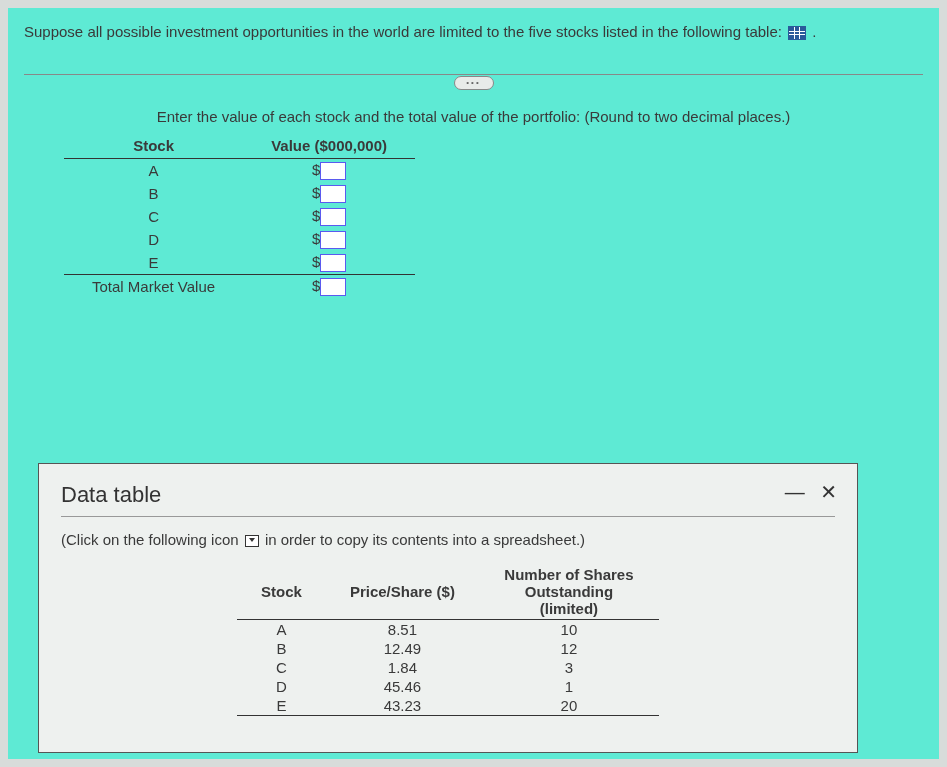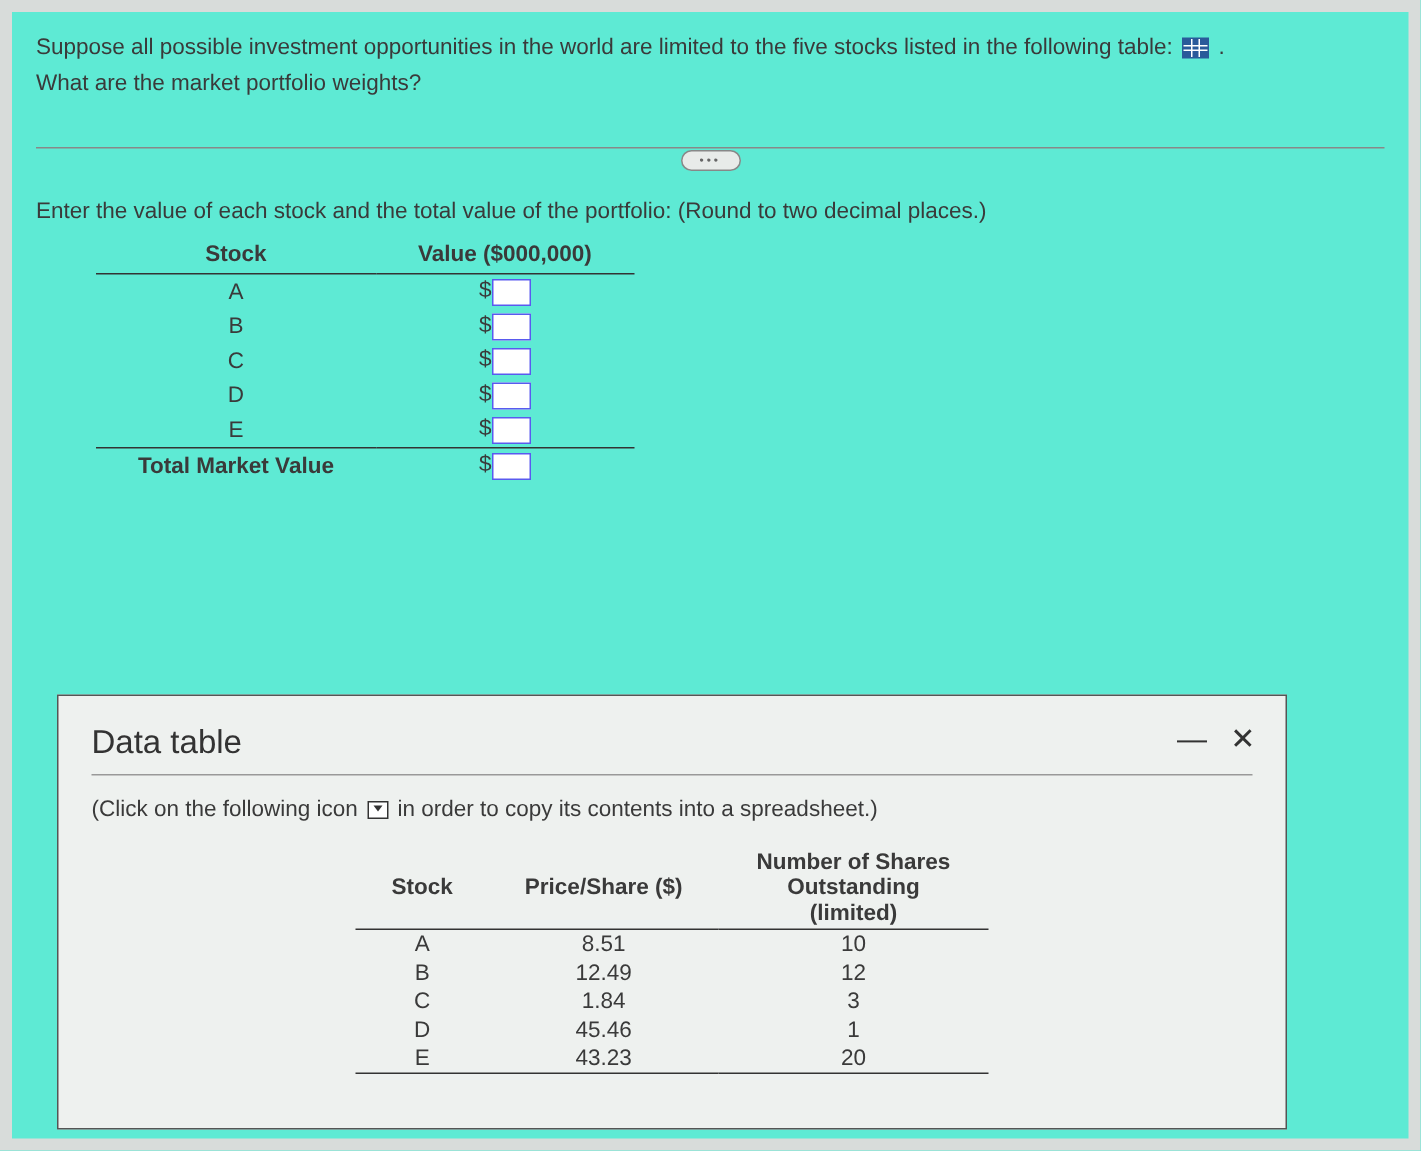--- a/index.html
+++ b/index.html
@@ -50,38 +50,38 @@
     border: 1px solid #888;
     border-radius: 8px;
     margin: -9px auto 14px auto;
     background: #e8ebe9;
     font-size: 8px;
     text-align: center;
     color: #666;
     line-height: 12px;
     letter-spacing: 2px;
   }
-  .instruction { margin-top: 18px; margin-bottom: 8px; }
+  .instruction { margin-top: 18px; margin-bottom: 8px; text-align: center; }
   table.value-table {
     border-collapse: collapse;
     margin-left: 40px;
   }
   table.value-table th {
     font-weight: bold;
     padding: 4px 28px;
     border-bottom: 1.5px solid #333;
     text-align: center;
   }
   table.value-table td {
     padding: 3px 28px;
     text-align: center;
   }
   table.value-table .total-row td:first-child {
     border-top: 1.5px solid #333;
-    font-weight: bold;
+    font-weight: normal;
   }
   .input-cell { white-space: nowrap; padding: 2px 20px !important; }
   .input-box {
     display: inline-block;
     width: 26px; height: 18px;
     border: 1px solid #5a5aef;
     background: #fff;
     vertical-align: middle;
   }
   .popup {
@@ -150,21 +150,20 @@
 </head>
 <body>
 
 <div class="page">
 
   <div class="question-text">
     <span>Suppose all possible investment opportunities in the world are limited to the five stocks listed in the following table: </span>
     <span class="grid-icon"></span>
     <span> .</span>
     <br>
-    <span>What are the market portfolio weights?</span>
   </div>
 
   <hr class="hr-line">
   <div class="pill">•••</div>
 
   <div class="instruction">Enter the value of each stock and the total value of the portfolio:  (Round to two decimal places.)</div>
 
   <table class="value-table">
     <tbody>
         <tr>

